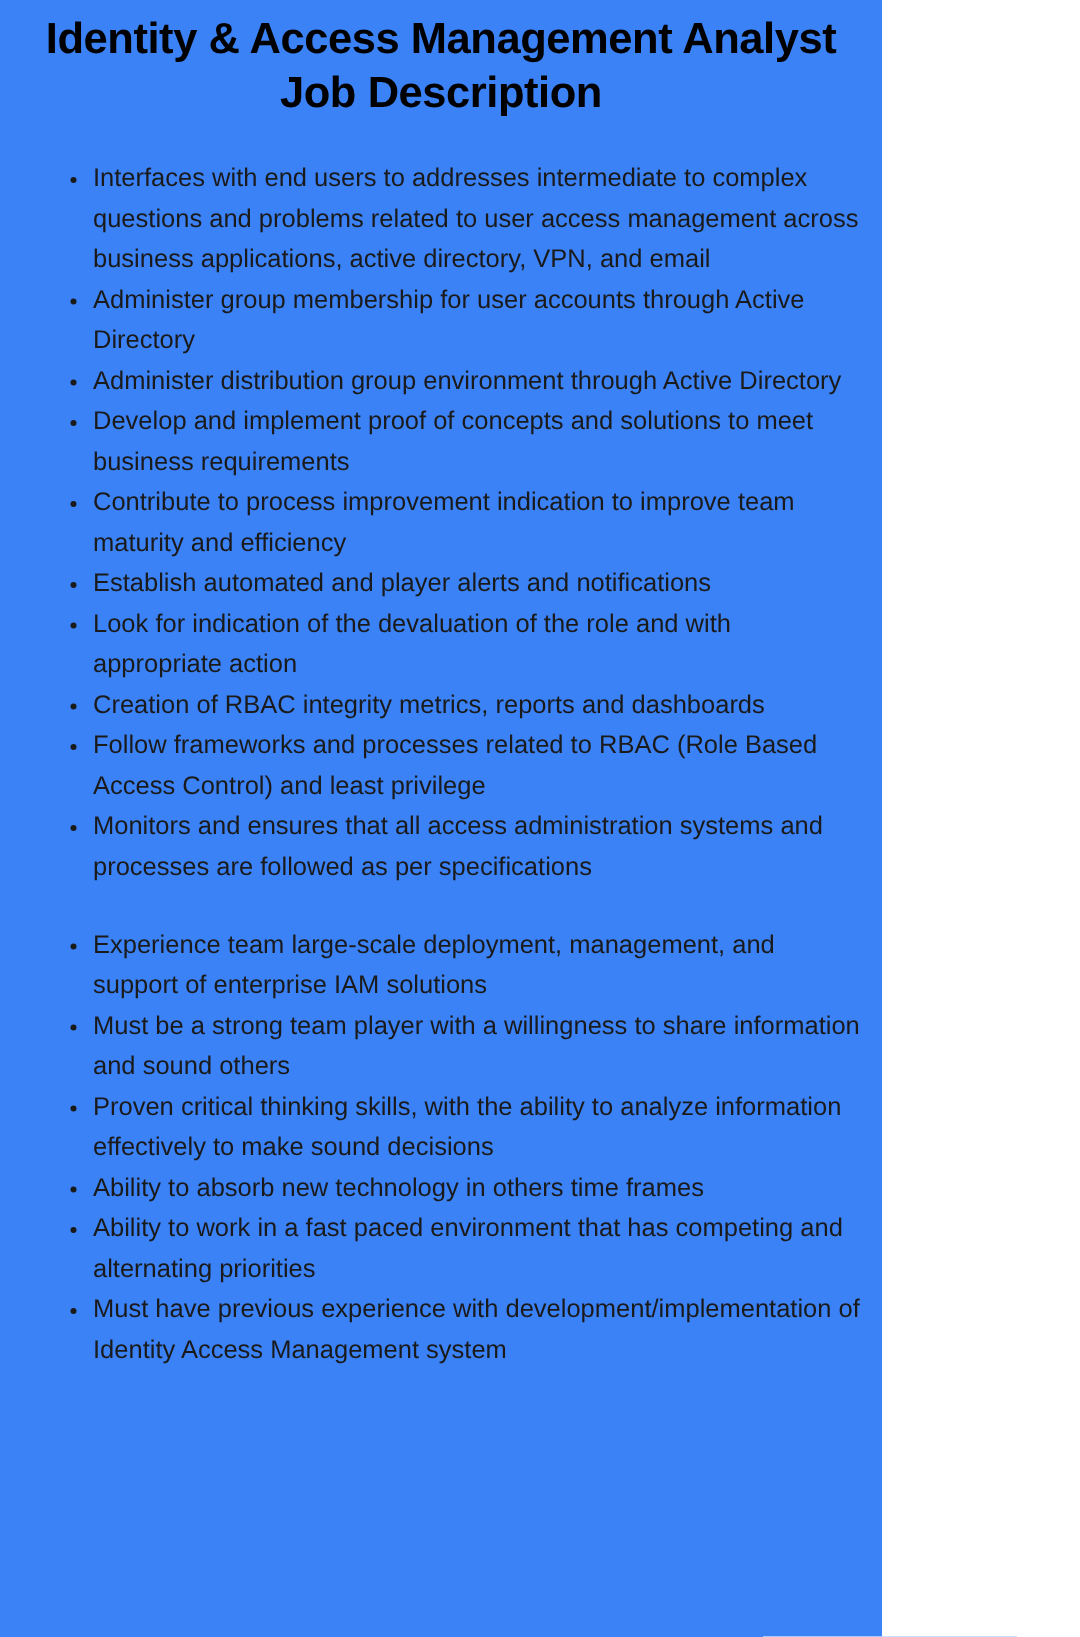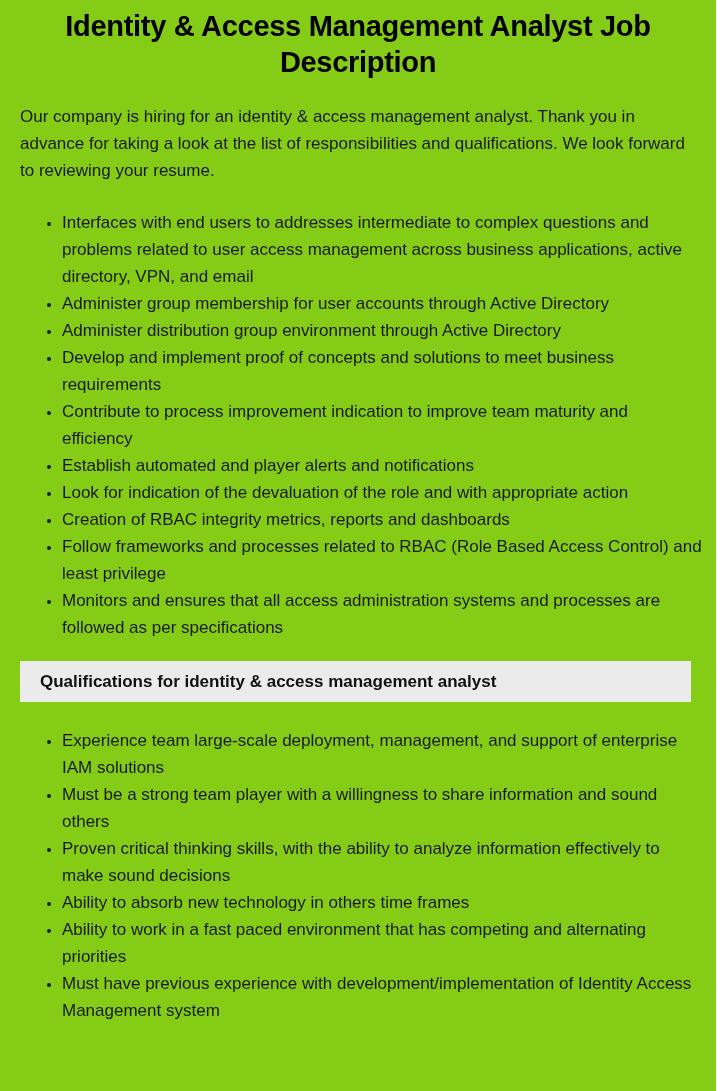--- a/index.html
+++ b/index.html
@@ -8,23 +8,23 @@
   }
   body {
     width: 720px;
     min-height: 1091px;
     margin: 0 auto;
     font-family: "Liberation Sans", "DejaVu Sans", sans-serif;
     color: #111111;
     -webkit-font-smoothing: antialiased;
   }
   .page {
-    width: 716px;
+    width: 588px;
     min-height: 1091px;
-    background: #84cc16;
+    background: #3b82f6;
     padding-top: 8px;
   }
   .doc-title {
     font-size: 29px;
     font-weight: 800;
     line-height: 36px;
     text-align: center;
     color: #000000;
     margin: 0 30px;
     letter-spacing: -0.3px;
@@ -61,21 +61,20 @@
     font-size: 14px;
   }
 </style>
 </head>
 <body>
 
 <div class="page">
 
   <h1 class="doc-title">Identity &amp; Access Management Analyst Job Description</h1>
 
-  <p class="intro">Our company is hiring for an identity &amp; access management analyst. Thank you in advance for taking a look at the list of responsibilities and qualifications. We look forward to reviewing your resume.</p>
 
   <section class="section">
     <ul class="bullet-list">
 
         <li>Interfaces with end users to addresses intermediate to complex questions and problems related to user access management across business applications, active directory, VPN, and email</li>
 
         <li>Administer group membership for user accounts through Active Directory</li>
 
         <li>Administer distribution group environment through Active Directory</li>
 
@@ -89,21 +88,20 @@
 
         <li>Creation of RBAC integrity metrics, reports and dashboards</li>
 
         <li>Follow frameworks and processes related to RBAC (Role Based Access Control) and least privilege</li>
 
         <li>Monitors and ensures that all access administration systems and processes are followed as per specifications</li>
       </ul>
   </section>
 
   <section class="section">
-    <div class="section-heading">Qualifications for identity &amp; access management analyst</div>
     <ul class="bullet-list">
 
         <li>Experience team large-scale deployment, management, and support of enterprise IAM solutions</li>
 
         <li>Must be a strong team player with a willingness to share information and sound others</li>
 
         <li>Proven critical thinking skills, with the ability to analyze information effectively to make sound decisions</li>
 
         <li>Ability to absorb new technology in others time frames</li>
 

